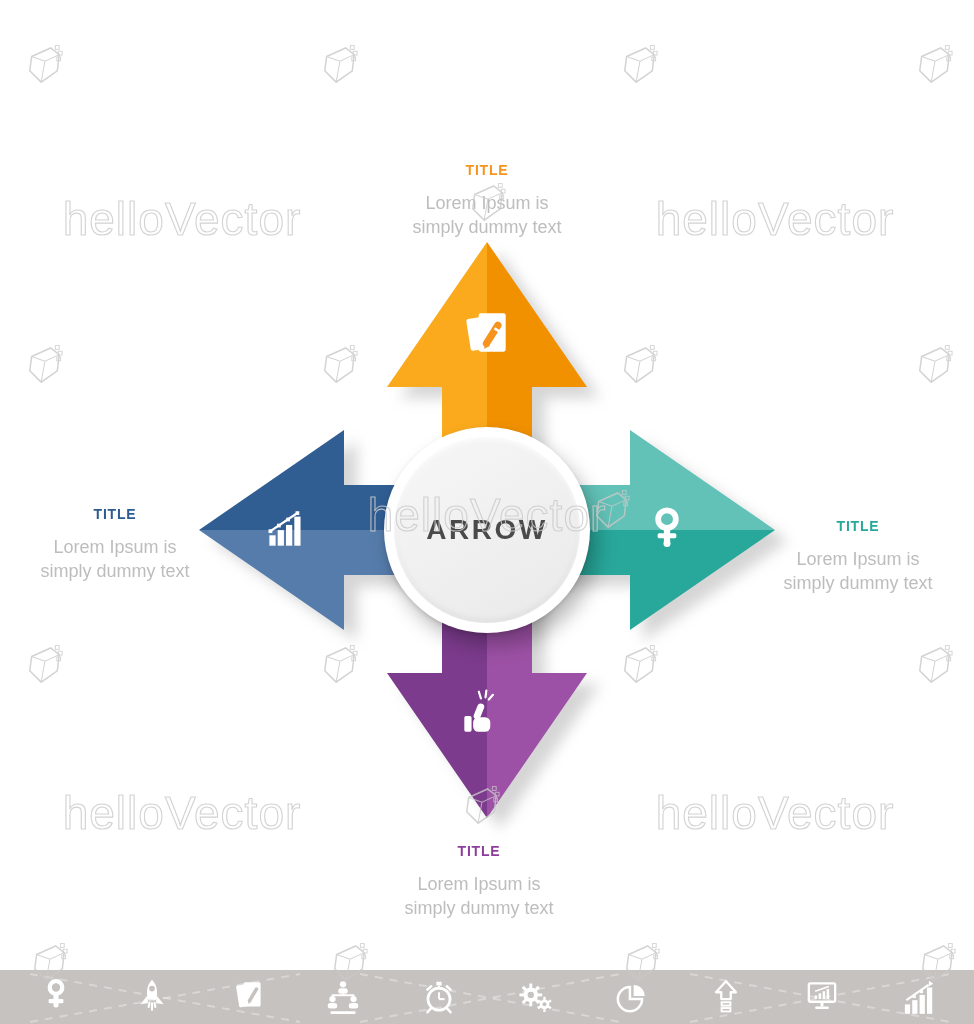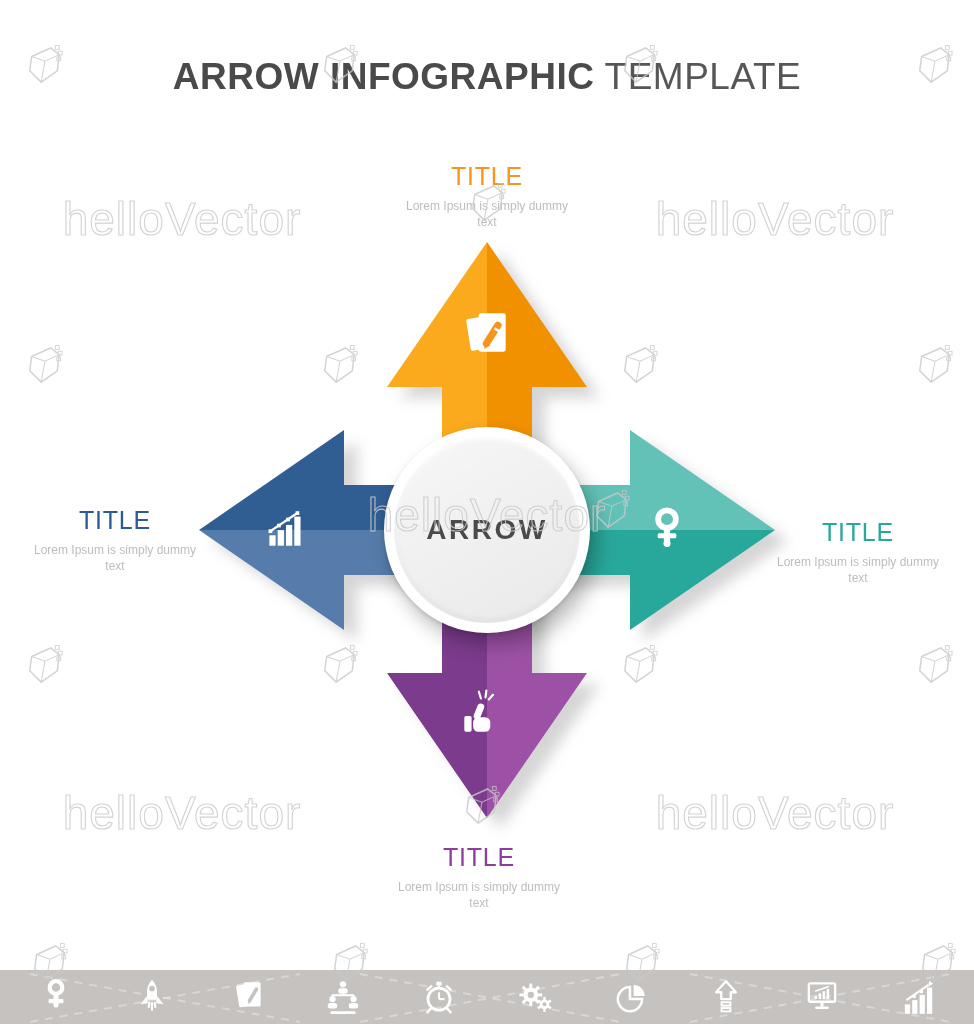--- a/index.html
+++ b/index.html
@@ -7,22 +7,22 @@
   .stage{position:relative;width:974px;height:1024px;background:#fff;overflow:hidden;}
 
   
   .header{position:absolute;top:56px;left:0;width:100%;text-align:center;
           font-size:37px;letter-spacing:.5px;color:#4a4a4b;white-space:nowrap;}
   .header .bold{font-weight:700;}
   .header .light{font-weight:400;color:#565657;}
 
   
   .sec-block{position:absolute;text-align:center;z-index:3;}
-  .sec-title{font-size:25px;font-weight:400;letter-spacing:.8px;}
-  .sec-desc{font-size:12px;color:#bdbdbd;line-height:1.32;margin:8px auto 0;width:168px;}
+  .sec-title{font-size:14px;font-weight:700;letter-spacing:.8px;}
+  .sec-desc{font-size:18px;color:#bdbdbd;line-height:1.32;margin:14px auto 0;width:168px;}
   .blk-top{left:377px;top:162px;width:220px;}
   .blk-left{left:25px;top:506px;width:180px;}
   .blk-right{left:763px;top:518px;width:190px;}
   .blk-bottom{left:369px;top:843px;width:220px;}
 
   
   .arrow-layer{position:absolute;left:0;top:0;width:974px;height:1024px;pointer-events:none;
                filter:drop-shadow(13px 11px 7px rgba(115,115,115,.30));z-index:5;}
   .arrow-rot{position:absolute;left:387px;top:242px;width:200px;height:288px;
              transform-origin:100px 288px;}
@@ -59,24 +59,20 @@
            letter-spacing:1px;white-space:nowrap;color:#dddddd;
            -webkit-text-fill-color:transparent;-webkit-text-stroke:1.1px #cbcbcb;opacity:.85;}
   .wm-hex{position:absolute;width:38px;height:42px;opacity:.8;}
   .hidden-defs{position:absolute;width:0;height:0;overflow:hidden;}
 </style>
 </head>
 <body>
 
 <div class="stage">
 
-  <div class="header">
-    <span class="bold">ARROW INFOGRAPHIC</span>
-    <span class="light">TEMPLATE</span>
-  </div>
 
   <div class="sec-block blk-top">
     <div class="sec-title" style="color: rgb(247, 148, 30);">TITLE</div>
     <div class="sec-desc">Lorem Ipsum is simply dummy text</div>
   </div>
   <div class="sec-block blk-left">
     <div class="sec-title" style="color: rgb(44, 91, 146);">TITLE</div>
     <div class="sec-desc">Lorem Ipsum is simply dummy text</div>
   </div>
   <div class="sec-block blk-right">

